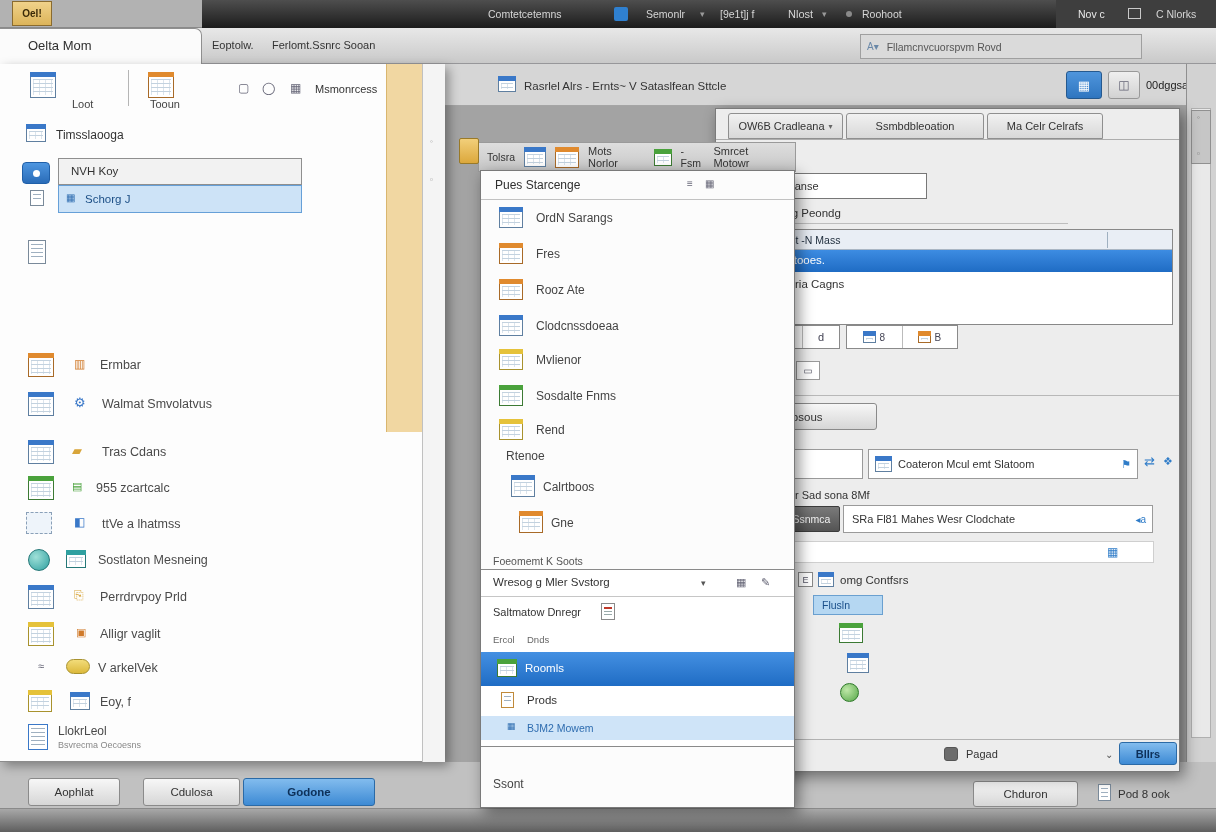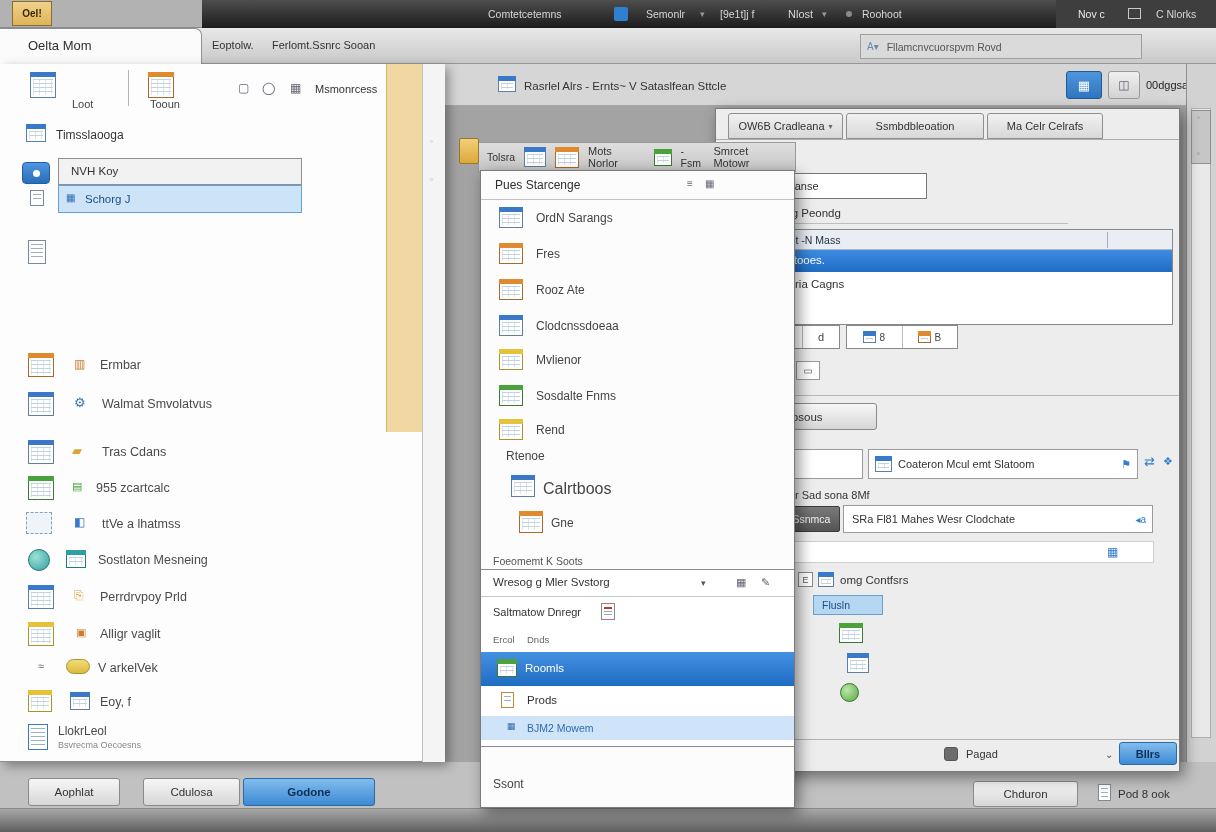--- a/index.html
+++ b/index.html
@@ -264,21 +264,21 @@
     </div>
     <div class="a" style="left:0;top:244px;width:313px;height:30px;">
       <span class="ticon abs y" style="left:18px;top:4px;width:24px;height:21px;"></span>
       <div class="lbl" style="left:55px;top:8px;font-size:12px;color:#444;">Rend</div>
     </div>
     <div class="a" style="left:0;top:272px;width:313px;height:26px;">
       <div class="lbl" style="left:25px;top:6px;font-size:12px;color:#444;">Rtenoe</div>
     </div>
     <div class="a" style="left:0;top:300px;width:313px;height:32px;">
       <span class="ticon abs" style="left:30px;top:4px;width:24px;height:22px;"></span>
-      <div class="lbl" style="left:62px;top:9px;font-size:16px;color:#444;">Calrtboos</div>
+      <div class="lbl" style="left:62px;top:9px;font-size:12px;color:#444;">Calrtboos</div>
     </div>
     <div class="a" style="left:0;top:336px;width:313px;height:32px;">
       <span class="ticon abs o" style="left:38px;top:4px;width:24px;height:22px;"></span>
       <div class="lbl" style="left:70px;top:9px;font-size:12px;color:#444;">Gne</div>
     </div>
 
     <div class="lbl" style="left:12px;top:384px;font-size:10.5px;color:#555;">Foeomemt K Soots</div>
 
     <div class="a" style="left:0;top:398px;width:313px;height:178px;background:#fff;border-top:1px solid #8a8a8a;border-bottom:1px solid #8a8a8a;">
       <div class="a" style="left:0;top:0;width:313px;height:27px;border-bottom:1px solid #c6c6c6;">

